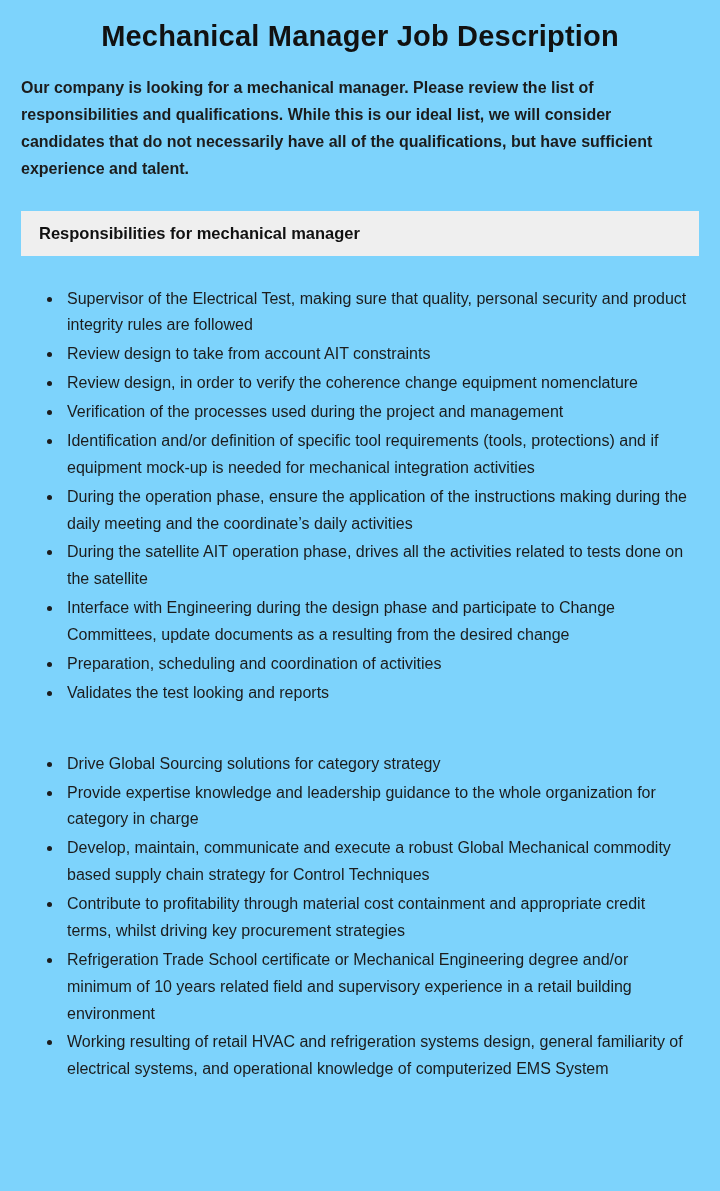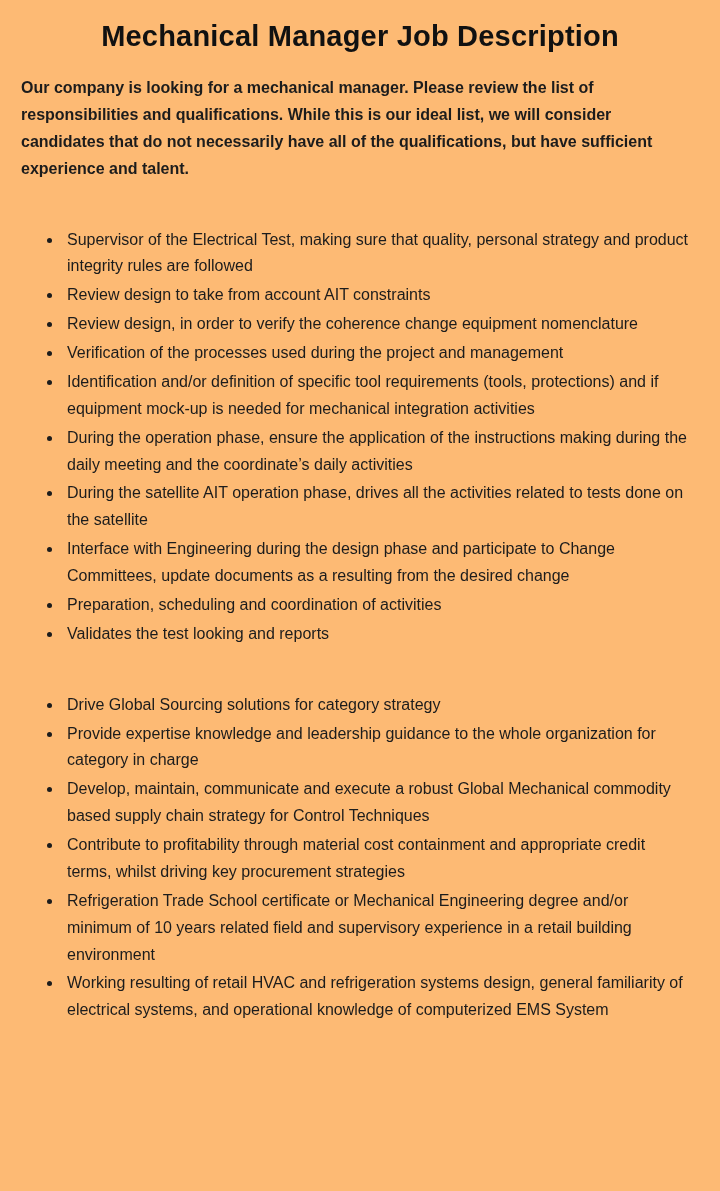--- a/index.html
+++ b/index.html
@@ -5,21 +5,21 @@
   * { margin: 0; padding: 0; box-sizing: border-box; }
   html, body {
     background: #ffffff;
     font-family: "Liberation Sans", "DejaVu Sans", sans-serif;
     color: #1c1c1c;
   }
   .page {
     width: 720px;
     min-height: 1191px;
     margin: 0 auto;
-    background: #fdba74;
+    background: #7dd3fc;
     padding: 4px 21px 30px 21px;
   }
   .doc-title {
     font-size: 29px;
     font-weight: 700;
     text-align: center;
     color: #111111;
     padding: 16px 0 22px 0;
     letter-spacing: 0.2px;
   }
@@ -53,22 +53,23 @@
 </head>
 <body>
 
 <div class="page">
 
   <h1 class="doc-title">Mechanical Manager Job Description</h1>
 
   <p class="intro">Our company is looking for a mechanical manager. Please review the list of responsibilities and qualifications. While this is our ideal list, we will consider candidates that do not necessarily have all of the qualifications, but have sufficient experience and talent.</p>
 
   <div class="section">
+    <div class="section-header">Responsibilities for mechanical manager</div>
     <ul class="bullet-list">
-      <li>Supervisor of the Electrical Test, making sure that quality, personal strategy and product integrity rules are followed</li>
+      <li>Supervisor of the Electrical Test, making sure that quality, personal security and product integrity rules are followed</li>
       <li>Review design to take from account AIT constraints</li>
       <li>Review design, in order to verify the coherence change equipment nomenclature</li>
       <li>Verification of the processes used during the project and management</li>
       <li>Identification and/or definition of specific tool requirements (tools, protections) and if equipment mock-up is needed for mechanical integration activities</li>
       <li>During the operation phase, ensure the application of the instructions making during the daily meeting and the coordinate’s daily activities</li>
       <li>During the satellite AIT operation phase, drives all the activities related to tests done on the satellite</li>
       <li>Interface with Engineering during the design phase and participate to Change Committees, update documents as a resulting from the desired change</li>
       <li>Preparation, scheduling and coordination of activities</li>
       <li>Validates the test looking and reports</li>
     </ul>

